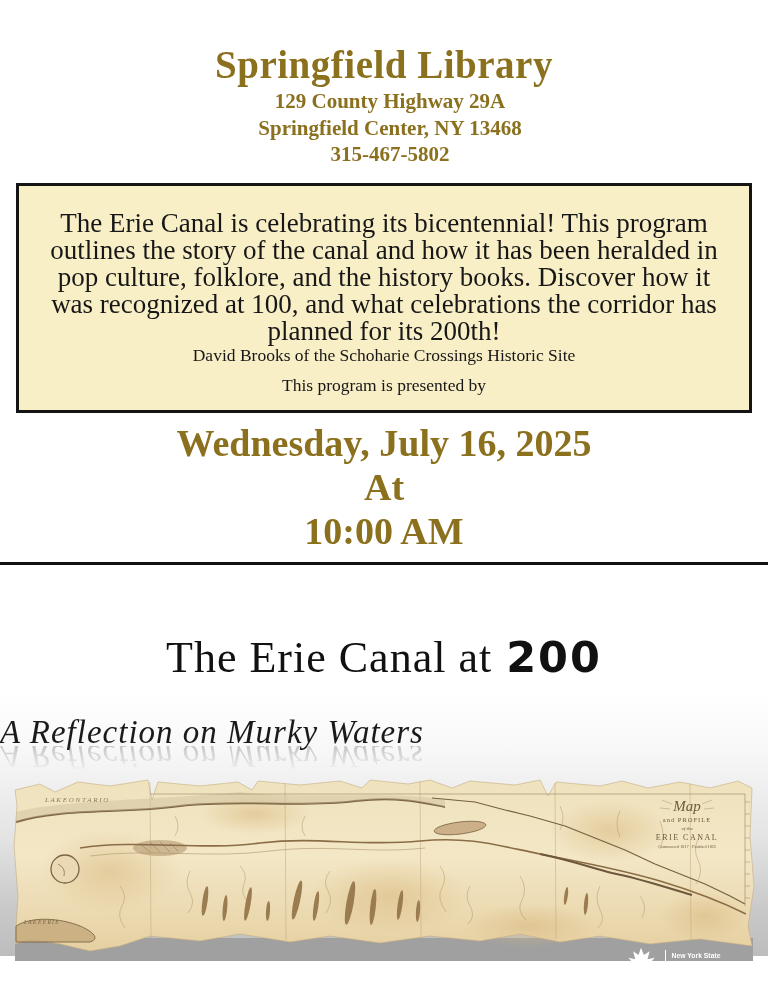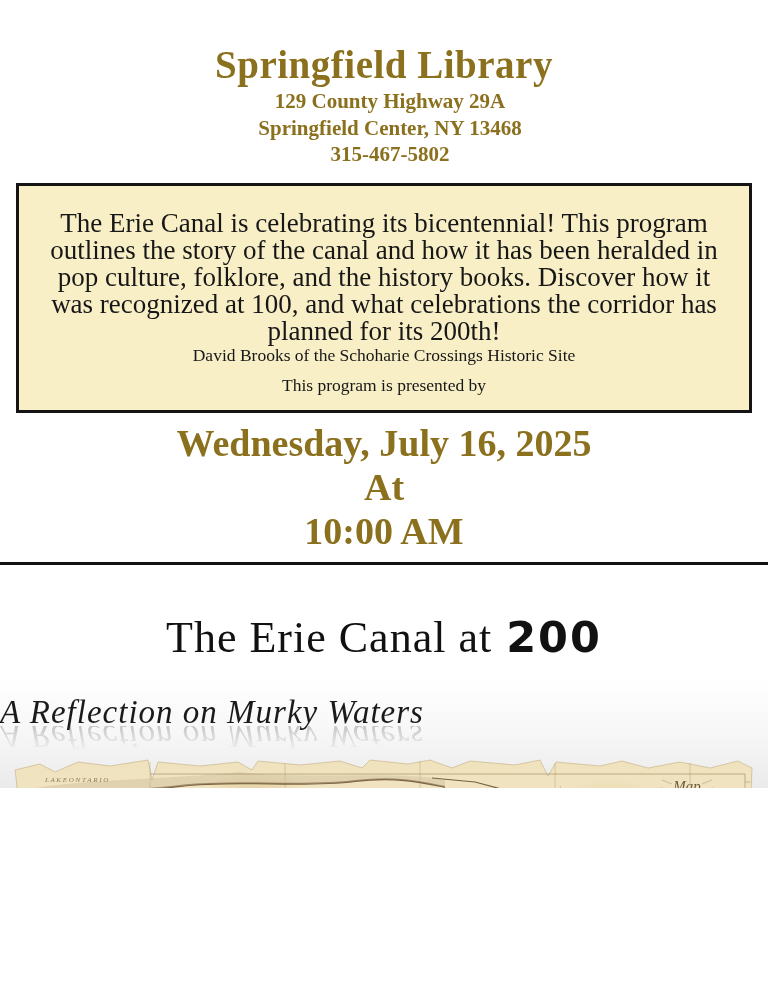--- a/index.html
+++ b/index.html
@@ -1,39 +1,39 @@
 <!DOCTYPE html>
 <html><head>
 <meta charset="utf-8">
 <style>
   * { margin:0; padding:0; box-sizing:border-box; }
   html,body { background:#ffffff; }
   .page {
-    width:768px; height:788px; margin:0 auto; background:#ffffff;
+    width:768px; height:961px; margin:0 auto; background:#ffffff;
     font-family:"Liberation Serif", serif; overflow:hidden; position:relative;
   }
   
   .masthead { padding-top:42px; text-align:center; color:#8b701e; }
   .masthead h1 { font-size:39px; font-weight:bold; line-height:46px; letter-spacing:.5px; }
   .addr { font-size:21px; font-weight:bold; line-height:26.5px;padding-left:12px; }
   
   .info-box {
     margin:15px 16px 0 16px; background:#f8efc7; border:3px solid #141414;
     padding:12px 18px 13px 18px; text-align:center; color:#171717;
   }
   .info-box .box-heading { font-size:22px; font-weight:bold; line-height:26px; }
   .info-box .box-desc { margin-top:12px; font-size:27px; line-height:27px; padding:0 8px; }
   .info-box .presented { margin-top:9px; font-size:17.5px; line-height:21.5px; }
   
   .when { margin-top:8px; text-align:center; color:#8b701e; font-weight:bold;
           font-size:38px; line-height:44px; }
   
   .divider { margin-top:9px; height:3px; background:#111111; border:0; width:768px; }
   
-  .hero-title { margin-top:47px; text-align:center; color:#111111; height:56px; }
+  .hero-title { margin-top:67px; text-align:center; color:#111111; height:56px; }
   .hero-title .t-serif { font-size:44px; letter-spacing:1px; }
   .hero-title .t-num { font-family:"DejaVu Sans", sans-serif; font-size:43px;
                        font-weight:800; letter-spacing:2px; margin-left:10px; }
   .hero-lower {
     margin-top:8px;
     background:linear-gradient(180deg,#ffffff 0%,#f7f7f7 22%,#e3e3e3 55%,#c9c9c9 82%,#bdbdbd 100%);
   }
   .subtitle-wrap { text-align:left; padding-top:16px; }
   .subtitle { font-style:italic; font-size:33px; line-height:40px; color:#1a1a1a; letter-spacing:1px; }
   .subtitle.reflection {

